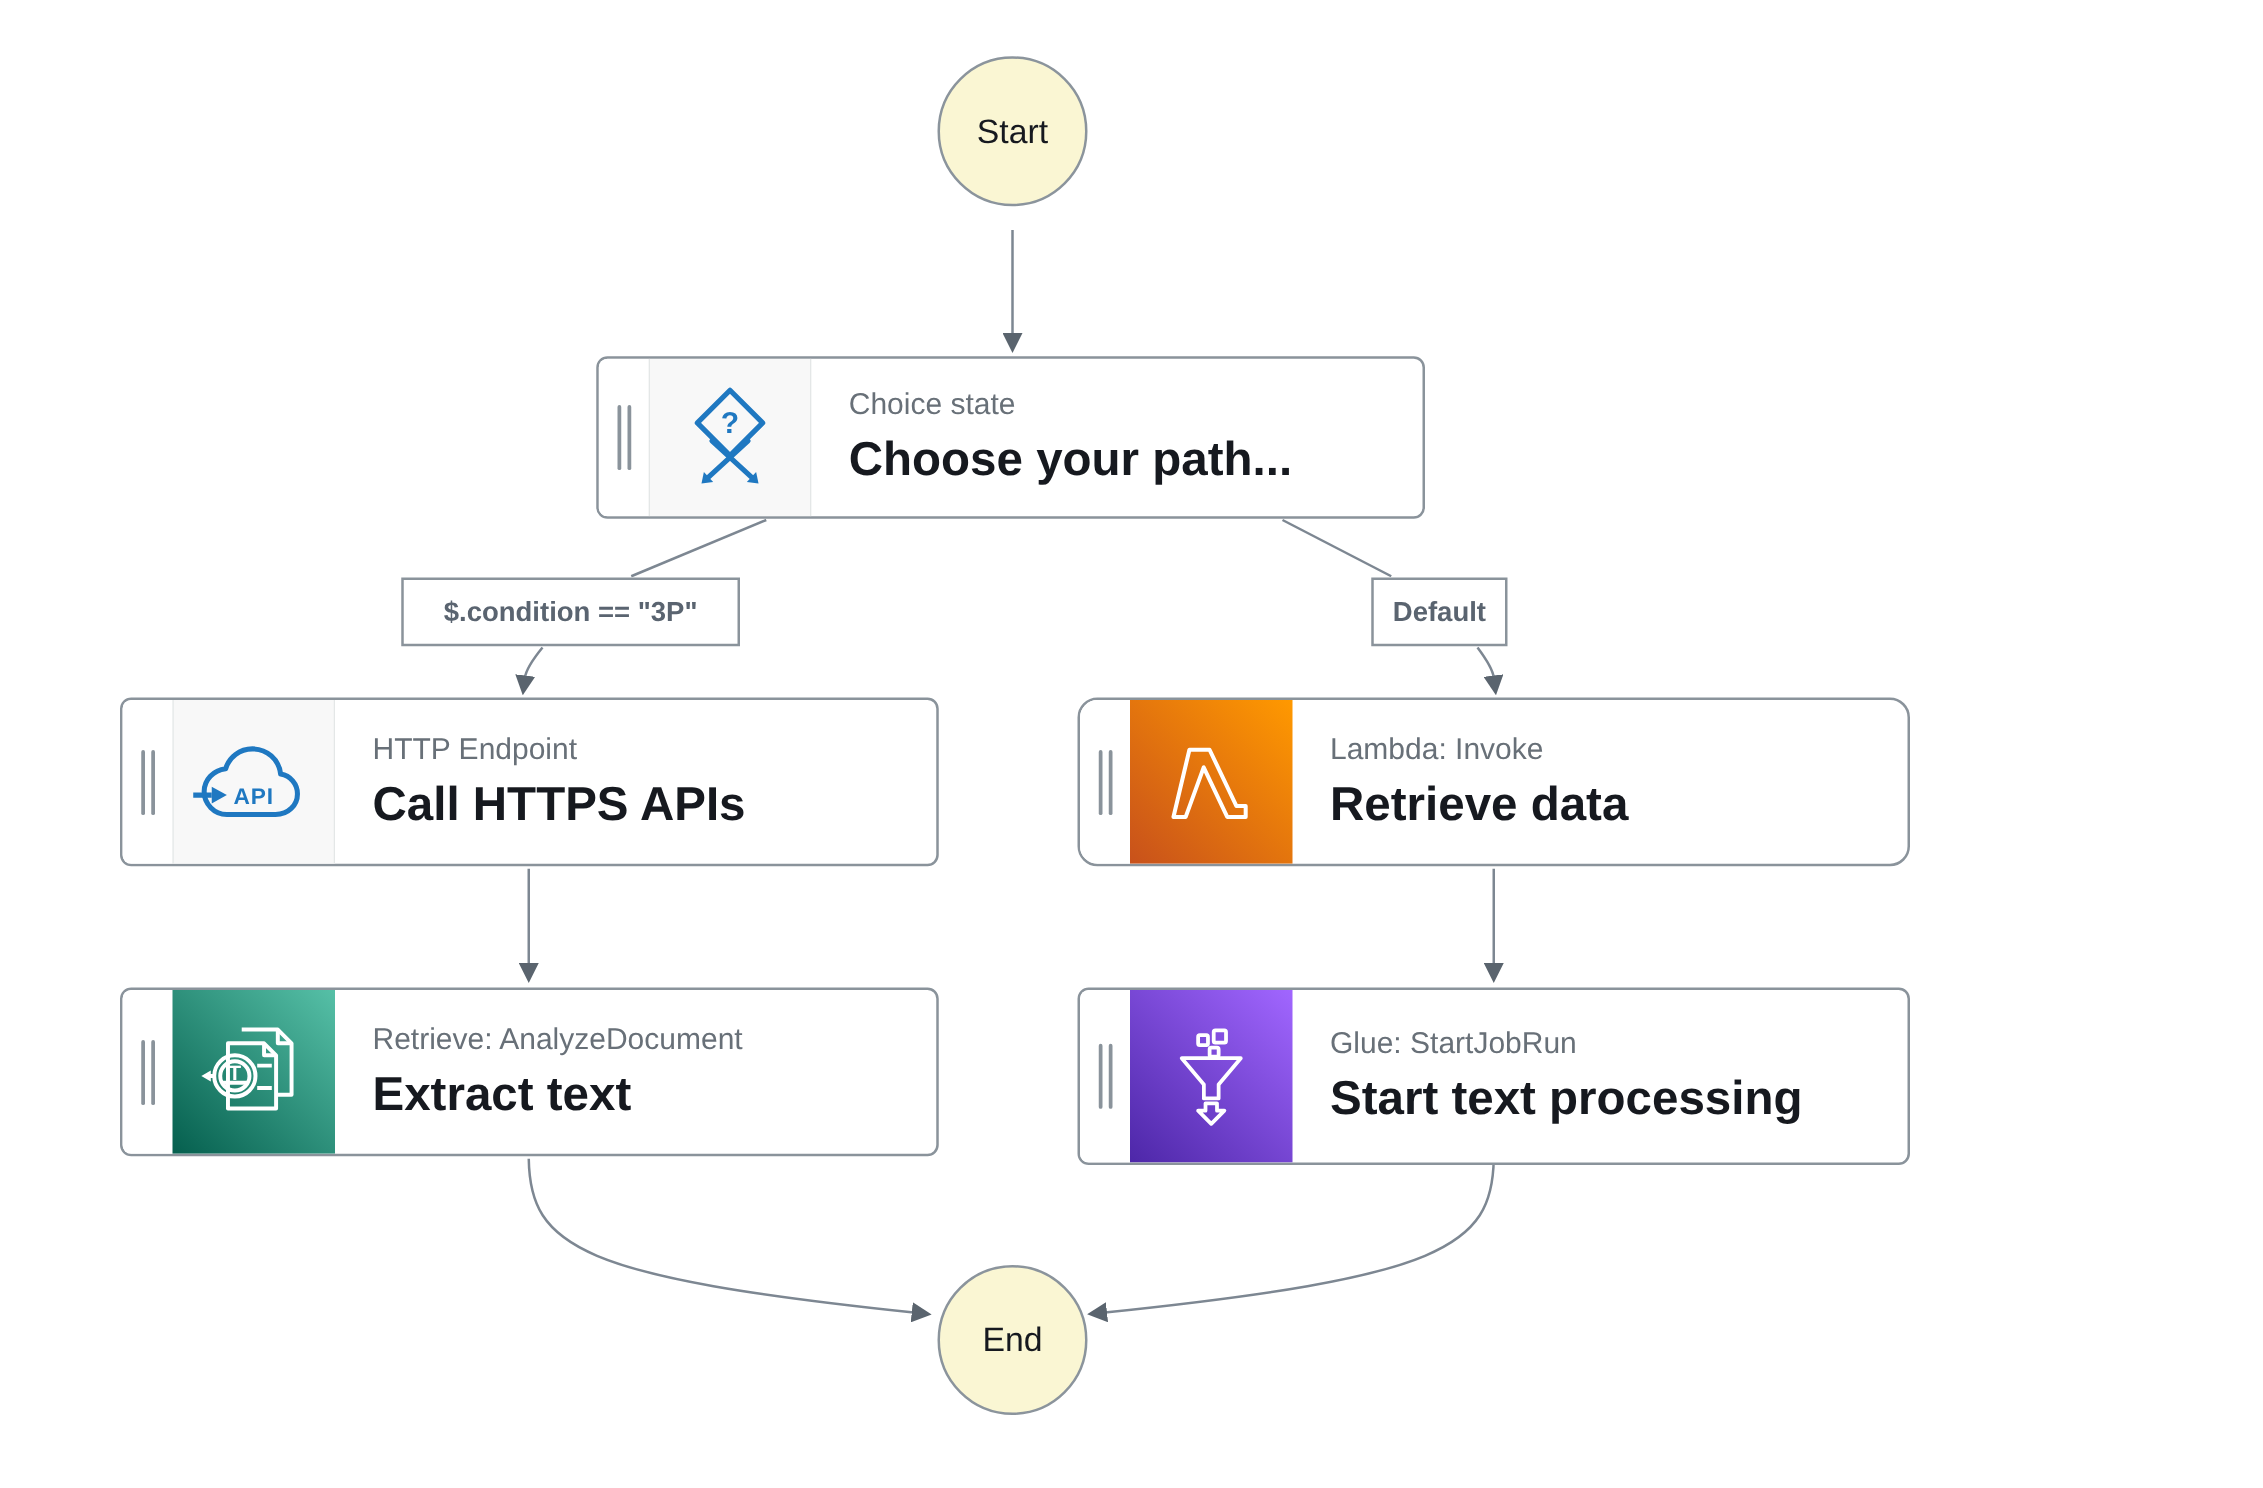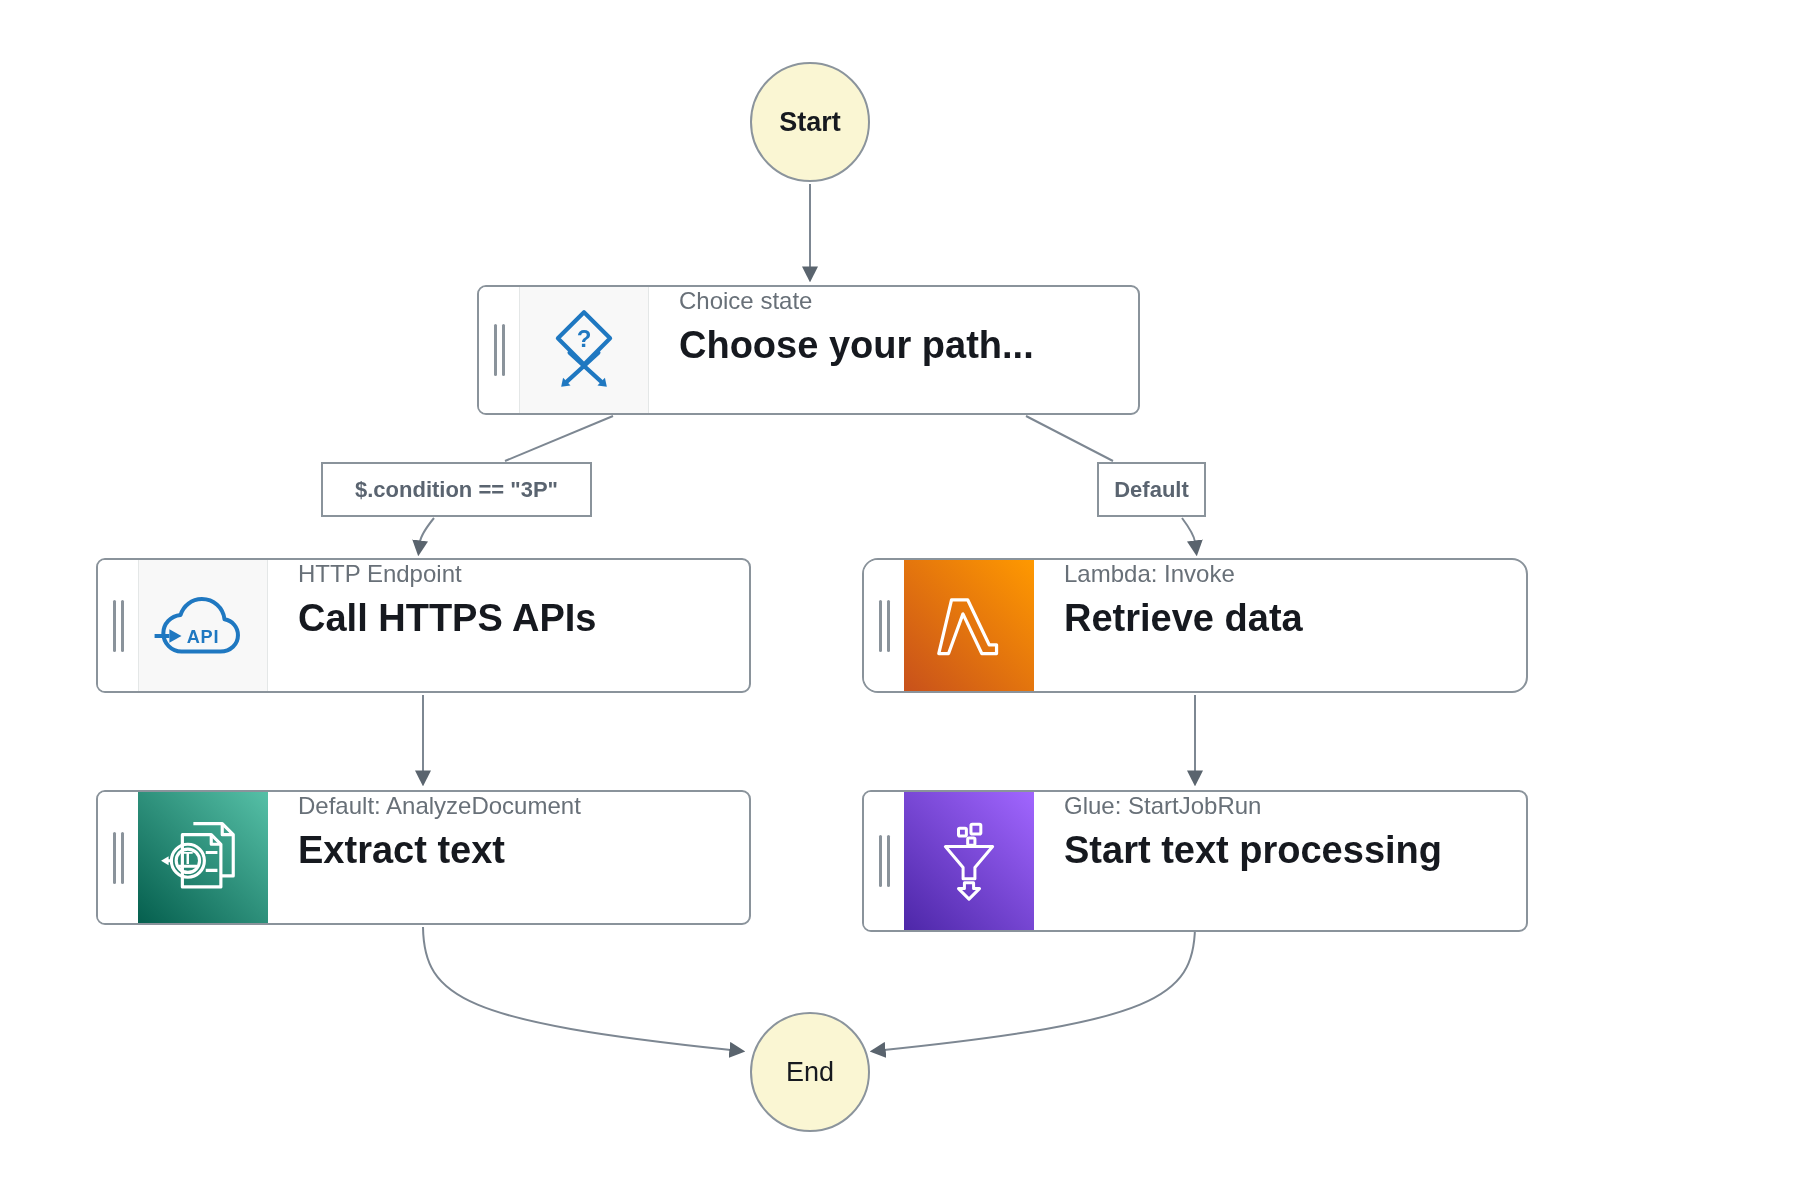--- a/index.html
+++ b/index.html
@@ -15,21 +15,21 @@
   .node { position: absolute; background: #fff; border: 2px solid #8A939B; border-radius: 9px;
     display: flex; align-items: stretch; overflow: hidden; }
   .handle { width: 40px; flex: 0 0 auto; display: flex; align-items: center;
     justify-content: center; gap: 5px; background: #fff; }
   .handle i { display: block; width: 3px; height: 52px; background: #8A939B; border-radius: 2px; }
   .iconbox { width: 130px; flex: 0 0 auto; display: flex; align-items: center; justify-content: center; }
   .iconbox.light { background: #F8F8F8; border-left: 1px solid #E4E7E7; border-right: 1px solid #E4E7E7; }
   .grad-lambda   { background: linear-gradient(45deg, #C8511B, #FF9900); }
   .grad-textract { background: linear-gradient(45deg, #055F4E, #56C0A7); }
   .grad-glue     { background: linear-gradient(45deg, #4D27A8, #A166FF); }
-  .texts { display: flex; flex-direction: column; gap: 9px;
+  .texts { display: flex; flex-direction: column; justify-content: center; gap: 9px;
     padding-left: 30px; min-width: 0; }
   .type  { font-size: 24px; color: #687078; }
   .title { font-size: 38px; font-weight: bold; color: #16191F; }
 
   .edge-label { position: absolute; background: #fff; border: 2px solid #8A939B;
     display: flex; align-items: center; justify-content: center; font-size: 22px;
     font-weight: bold; color: #5A6470; white-space: nowrap; }
 
   svg text { font-family: "Liberation Sans", sans-serif; }
 </style>
@@ -50,21 +50,21 @@
       <path d="M434 518 Q421 534 420 542" marker-end="url(#ah)"></path>
       <path d="M1026 416 L1113 461"></path>
       <path d="M1182 518 Q1194 534 1195 542" marker-end="url(#ah)"></path>
       <path d="M423 695 L423 772" marker-end="url(#ah)"></path>
       <path d="M1195 695 L1195 772" marker-end="url(#ah)"></path>
       <path d="M423 927 C424 998 465 1022 731 1050" marker-end="url(#ah)"></path>
       <path d="M1195 927 C1194 998 1153 1022 884 1050" marker-end="url(#ah)"></path>
     </g>
   </svg>
 
-  <div class="terminal" style="left:750px; top:62px;font-weight:bold;">
+  <div class="terminal" style="left:750px; top:45px;">
     <span>Start</span>
   </div>
 
   <div class="node" style="left:477px; top:285px; width:663px; height:130px;">
     <div class="handle">
         <i></i>
         <i></i>
       </div>
     <div class="iconbox light">
       <svg width="88" height="88" viewBox="0 0 64 64">
@@ -140,21 +140,21 @@
           <path d="M13.5 38 H28.5"></path>
           <path d="M34 28 H42.5"></path>
           <path d="M34 41 H42.5"></path>
           <path d="M5 34 H9"></path>
         </g>
         <polygon points="1.5,34 7,30.8 7,37.2" fill="#ffffff"></polygon>
         <text x="21" y="36.5" text-anchor="middle" font-size="12" font-weight="bold" fill="#ffffff">T</text>
       </svg>
     </div>
     <div class="texts">
-      <div class="type">Default: AnalyzeDocument</div>
+      <div class="type">Retrieve: AnalyzeDocument</div>
       <div class="title">Extract text</div>
     </div>
   </div>
 
   <div class="node" style="left:862px; top:790px; width:666px; height:142px;">
     <div class="handle">
         <i></i>
         <i></i>
       </div>
     <div class="iconbox grad-glue">

